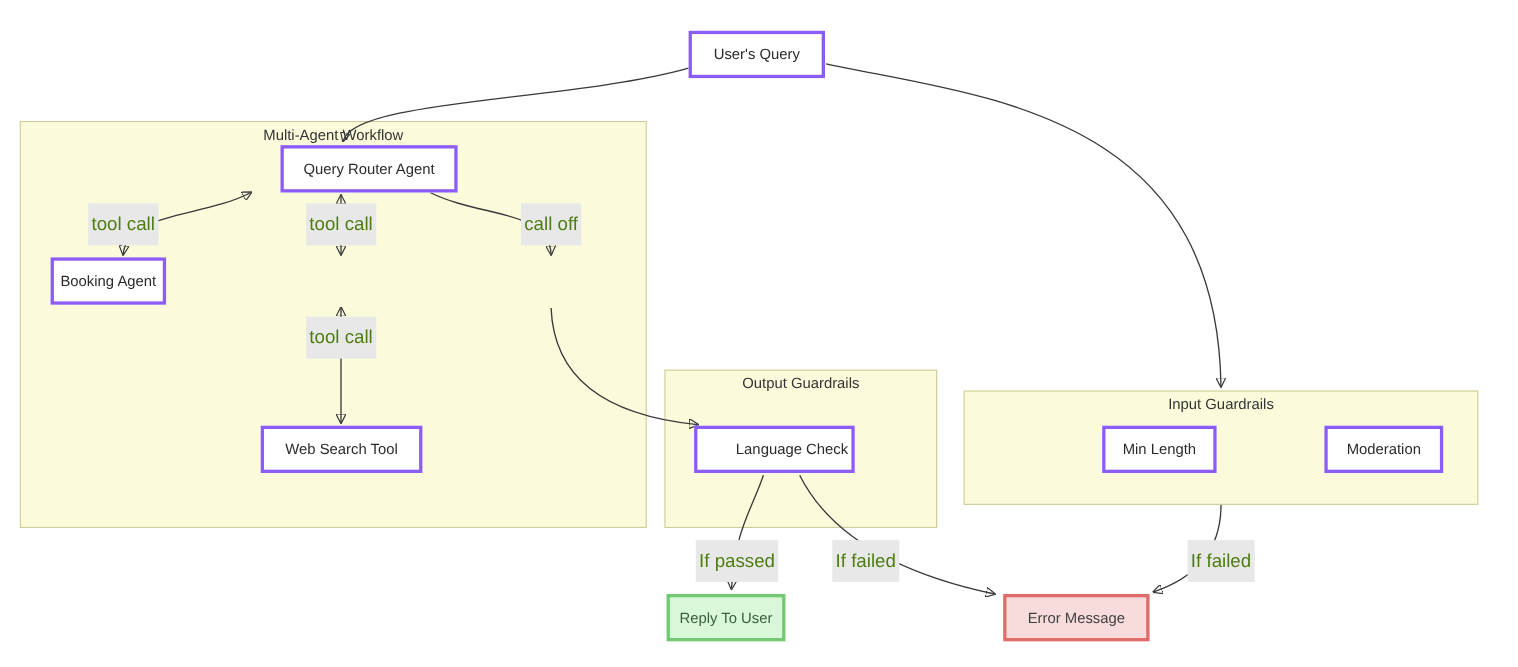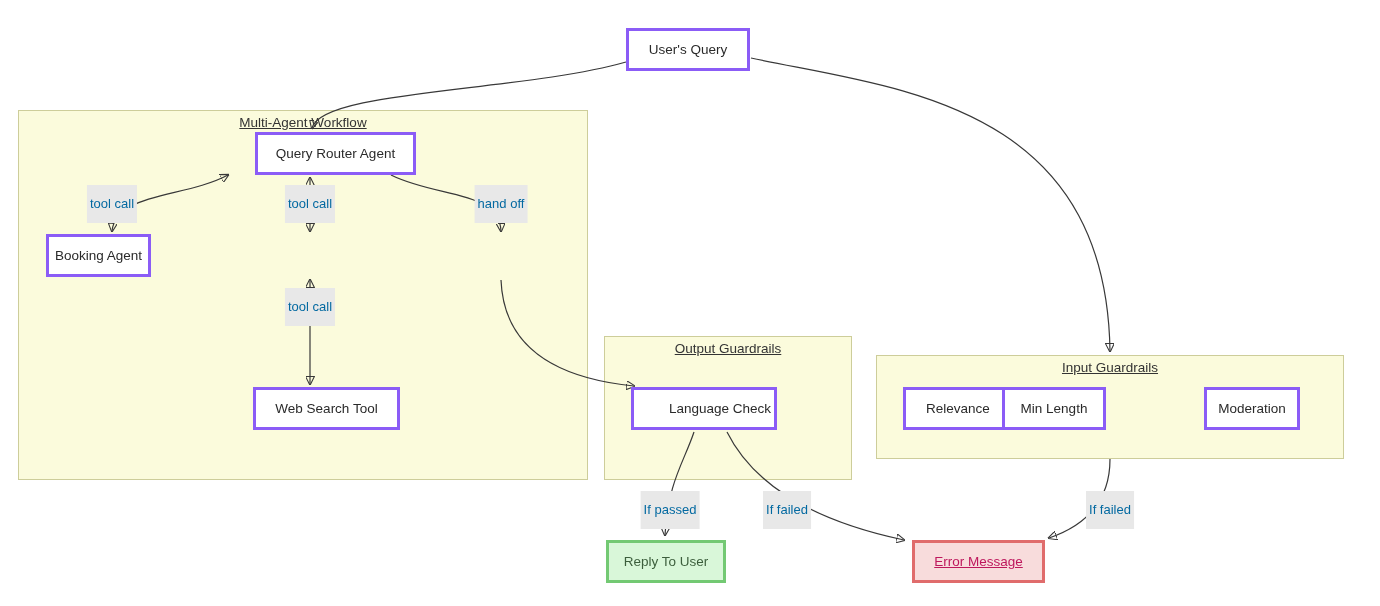--- a/index.html
+++ b/index.html
@@ -22,21 +22,20 @@
     box-sizing: border-box;
   }
   .cluster-title {
     position: absolute;
     top: 4px;
     left: 0;
     width: 100%;
     text-align: center;
     font-size: 13.5px;
     color: #333333;
-    text-decoration: underline;
   }
   .edges-layer {
     position: absolute;
     left: 0;
     top: 0;
     pointer-events: none;
   }
   .edges-layer path {
     fill: none;
     stroke: #383838;
@@ -55,29 +54,28 @@
     text-align: center;
   }
   .node.success {
     background: #d9f7d9;
     border-color: #73c973;
     color: #3c5e3c;
   }
   .node.error {
     background: #f8dcdc;
     border-color: #e06c6c;
-    color: #be185d;
-    text-decoration: underline;
+    color: #404040;
   }
   .edge-label {
     position: absolute;
     transform: translate(-50%, -50%);
     background: #e8e8e8;
-    color: #0369a1;
-    font-size: 13px;
+    color: #4d7c0f;
+    font-size: 17px;
     line-height: 16px;
     padding: 11px 3px;
     white-space: nowrap;
   }
 </style>
 </head>
 <body>
 
 <div class="canvas">
 
@@ -128,53 +126,50 @@
   <div class="node" style="left:230px; top:132px; width:161px; height:43px;margin-left:25px;">
     <span>Query Router Agent</span>
   </div>
 
   <div class="node" style="left:46px; top:234px; width:105px; height:43px;">
     <span>Booking Agent</span>
   </div>
 
 
 
-  <div class="node" style="left:253px; top:387px; width:147px; height:43px;">
+  <div class="node" style="left:237px; top:387px; width:147px; height:43px;">
     <span>Web Search Tool</span>
   </div>
 
   <div class="node" style="left:631px; top:387px; width:146px; height:43px;padding-left:32px;">
     <span>Language Check</span>
   </div>
 
-  <div class="node" style="left:903px; top:387px; width:110px; height:43px;">
-    <span>Relevance</span>
-  </div>
 
   <div class="node" style="left:1002px; top:387px; width:104px; height:43px;">
     <span>Min Length</span>
   </div>
 
-  <div class="node" style="left:1204px; top:387px; width:96px; height:43px;">
+  <div class="node" style="left:1204px; top:387px; width:108px; height:43px;">
     <span>Moderation</span>
   </div>
 
-  <div class="node success" style="left:606px; top:540px; width:120px; height:43px;">
+  <div class="node success" style="left:606px; top:540px; width:108px; height:43px;">
     <span>Reply To User</span>
   </div>
 
   <div class="node error" style="left:912px; top:540px; width:133px; height:43px;">
     <span>Error Message</span>
   </div>
 
   <div class="edge-label" style="left:112px; top:204px;">tool call</div>
 
   <div class="edge-label" style="left:310px; top:204px;">tool call</div>
 
-  <div class="edge-label" style="left:501px; top:204px;">hand off</div>
+  <div class="edge-label" style="left:501px; top:204px;">call off</div>
 
   <div class="edge-label" style="left:310px; top:307px;">tool call</div>
 
   <div class="edge-label" style="left:670px; top:510px;">If passed</div>
 
   <div class="edge-label" style="left:787px; top:510px;">If failed</div>
 
   <div class="edge-label" style="left:1110px; top:510px;">If failed</div>
 
 </div>

